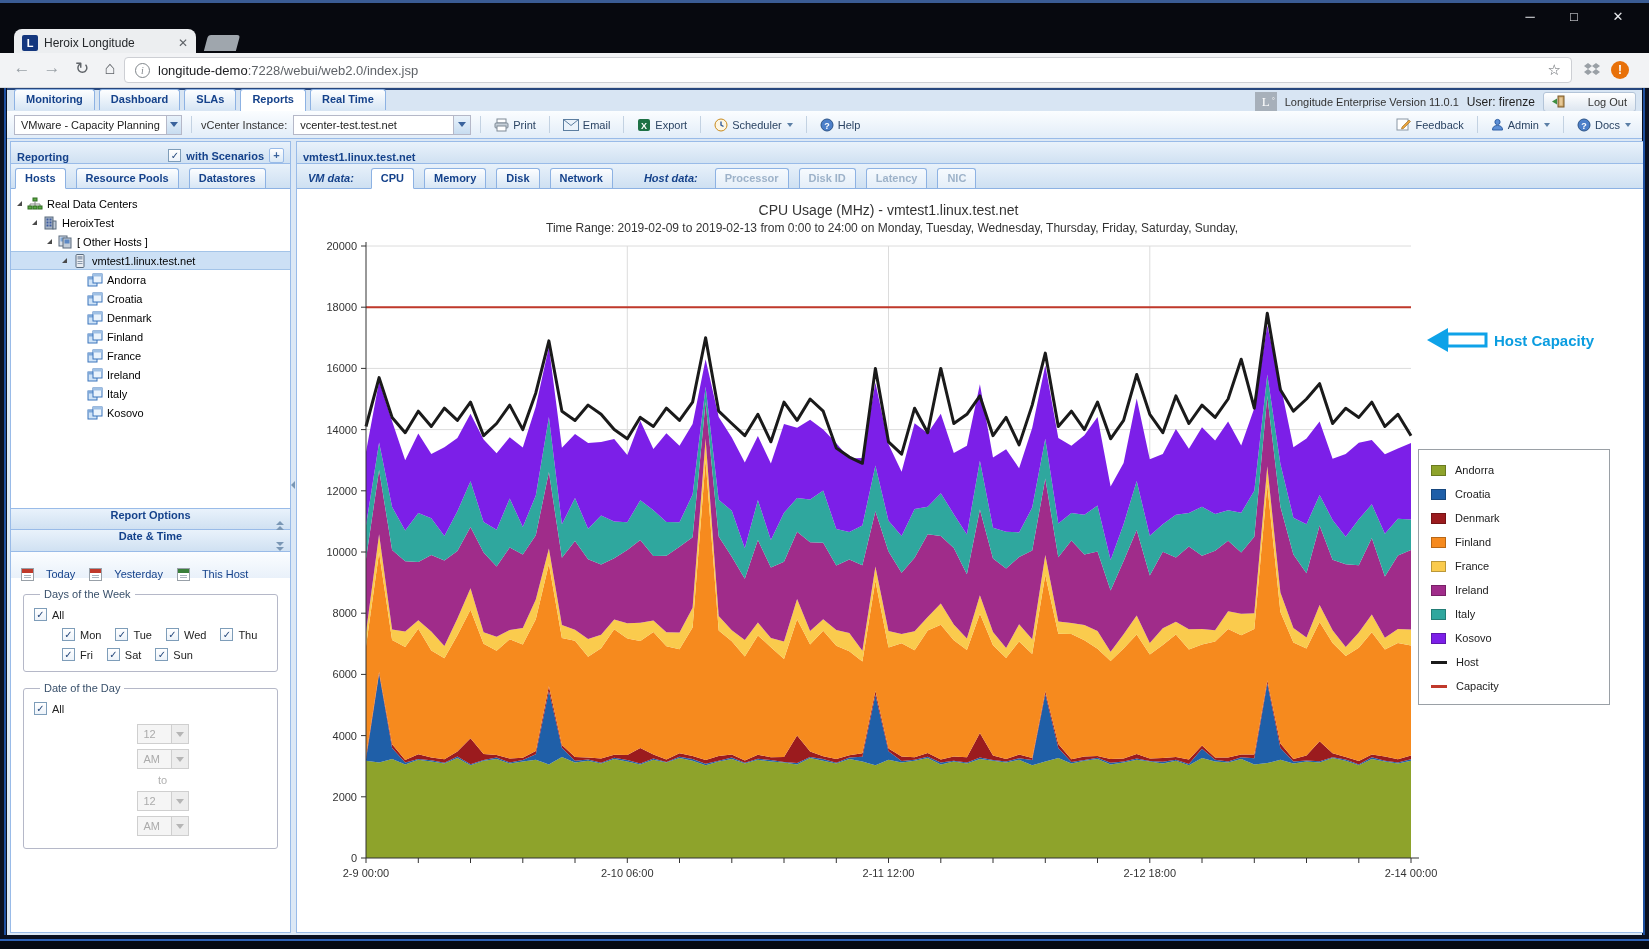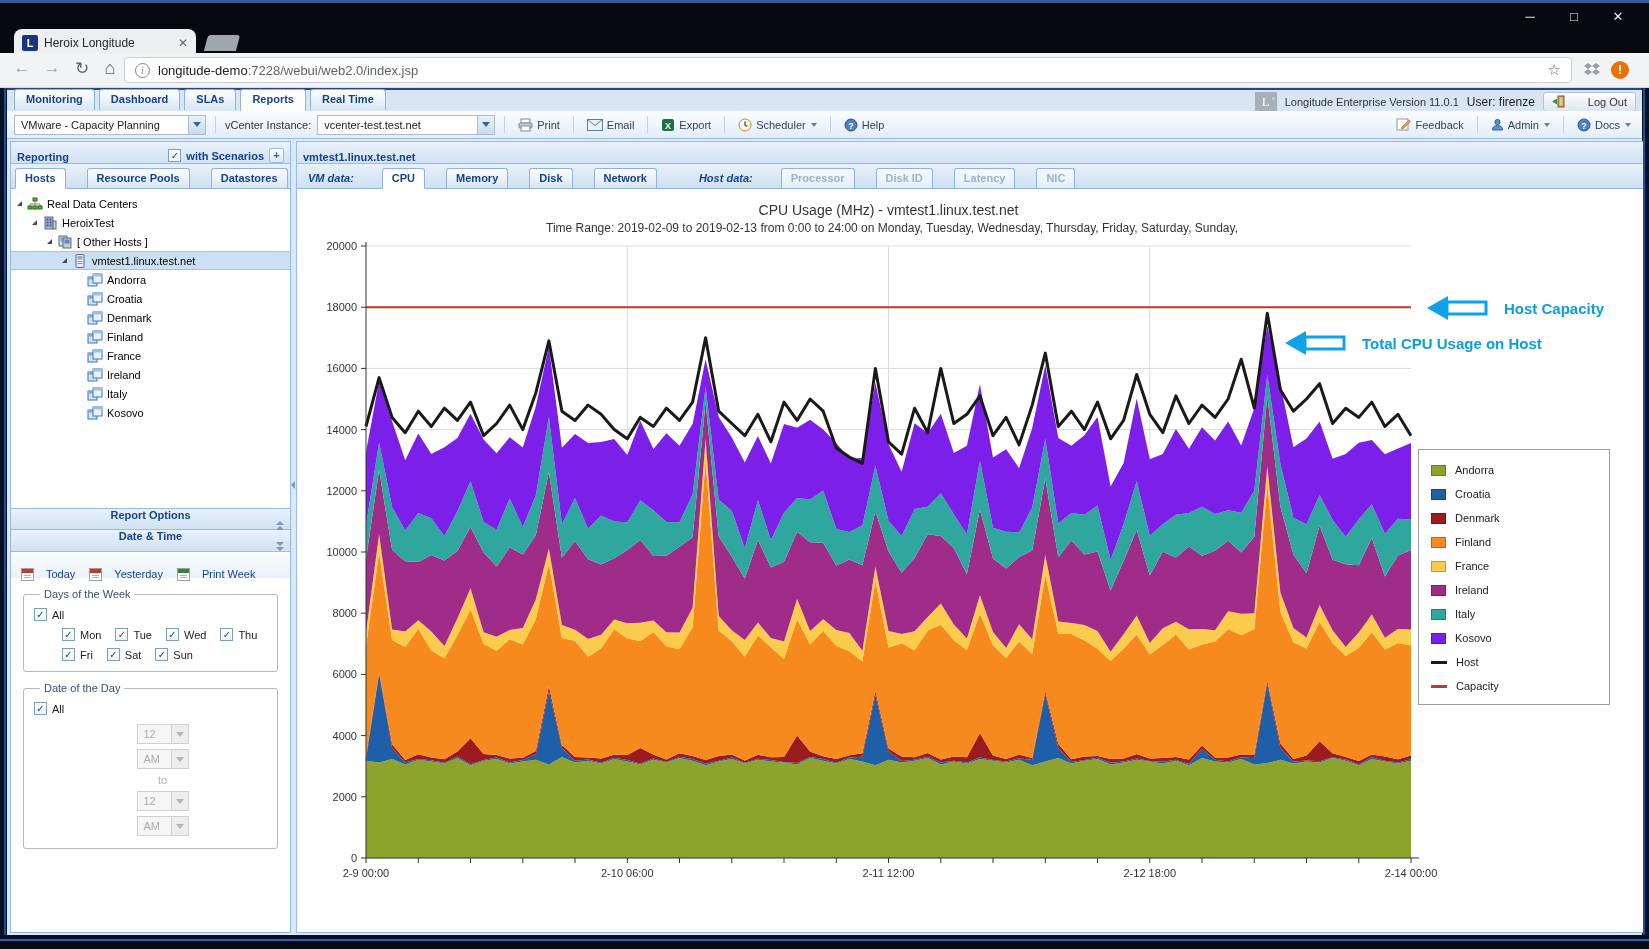--- a/index.html
+++ b/index.html
@@ -49,21 +49,21 @@
   .tbsep { width:1px; height:17px; background:#C3D2E2; margin:0 3px; }
   .tbbtn { display:flex; align-items:center; gap:4px; font-size:11px; color:#2B4463; padding:2px 4px; border-radius:2px; }
   .tbbtn .cdown { width:0; height:0; border-left:3px solid transparent; border-right:3px solid transparent; border-top:4px solid #5B7FA6; margin-left:1px; }
   .tblabel { font-size:11px; color:#333; }
   .spacer { flex:1; }
 
   
   .content { position:absolute; left:7px; top:139px; width:1635px; height:796px; background:#DCE8F5; }
   .panel { position:absolute; background:#FFF; border:1px solid #99BBE8; }
   .phead { height:22px; background:linear-gradient(#E9F2FB,#D0E1F2); border-bottom:1px solid #99BBE8; display:flex; align-items:flex-end; padding:0 6px; font-size:11px; font-weight:bold; color:#15428B; }
-  .tabstrip { height:25px; background:linear-gradient(#E8F1FA,#CEE0F2); border-bottom:1px solid #8DB2E3; display:flex; align-items:flex-end; padding:0 4px; gap:21px; }
+  .tabstrip { height:25px; background:linear-gradient(#E8F1FA,#CEE0F2); border-bottom:1px solid #8DB2E3; display:flex; align-items:flex-end; padding:0 4px; gap:10px; }
   .tabstrip .xtab { height:20px; padding:3px 9px 0; }
   .tabstrip .xtab.active { height:21px; margin-bottom:-1px; border-bottom:1px solid #FFF; }
   .itlabel { font-size:11px; font-weight:bold; font-style:italic; color:#15428B; padding:0 7px 4px; white-space:nowrap; }
 
   
   #sidebar { left:3px; top:2px; width:281px; height:792px; }
   .ph-tools { margin-left:auto; display:flex; align-items:center; gap:5px; }
   .cb { width:13px; height:13px; border:1px solid #7E9DB9; background:linear-gradient(#FFF,#EDF3FA); display:inline-flex; align-items:center; justify-content:center; font-size:10px; font-weight:bold; color:#24477A; line-height:1; }
   .plusbox { width:15px; height:15px; border:1px solid #99BBE8; background:linear-gradient(#FFF,#D9E8F6); color:#39629C; font-size:11px; font-weight:bold; text-align:center; line-height:13px; border-radius:2px; }
   #tree { height:319px; overflow:hidden; padding-top:5px; }
@@ -101,21 +101,21 @@
 
   
   #chartpanel { left:289px; top:2px; width:1348px; height:792px; }
   #chartsvg { position:absolute; left:0; top:0; pointer-events:none; }
   .ctitle { position:absolute; left:69px; width:1045px; top:60px; text-align:center; font-size:14px; color:#333; }
   .csub { position:absolute; left:20px; width:1150px; top:79px; text-align:center; font-size:12px; color:#333; }
   .legend { position:absolute; left:1121px; top:307px; width:192px; background:#FFF; border:1px solid #9AA0A6; padding:8px 0 6px; }
   .lrow { display:flex; align-items:center; gap:9px; height:24px; padding:0 12px; font-size:11px; color:#222; }
   .lswatch { width:15px; height:11px; flex:none; }
   .lline { width:16px; height:3px; flex:none; }
-  .anno { position:absolute; display:flex; align-items:center; gap:16px; }
+  .anno { position:absolute; display:flex; align-items:center; gap:6px;margin-top:32px; }
   .annotext { font-size:15px; font-weight:bold; color:#0B9DE0; white-space:nowrap; }
 
   .bottombar { position:absolute; left:0; top:935px; width:1649px; height:14px; background:linear-gradient(#0A1020 0 4px,#2E62B8 4px 6px,#060A14 6px 100%); }
   .sideaccent { position:absolute; top:88px; width:2px; height:847px; background:#1D4FA0; }
 </style>
 </head>
 <body>
 
 <div class="screen">
 
@@ -168,21 +168,21 @@
             <rect x="6" y="1" width="6" height="11" fill="#C8A165" stroke="#7A5A2B"></rect>
             <rect x="7.5" y="2.5" width="3" height="8" fill="#E6C896"></rect>
             <path d="M0 6.5 L5 3.5 L5 9.5 Z" fill="#3E8E41"></path>
           </svg>
         <span>Log Out</span>
       </span>
     </div>
   </div>
 
   <div class="apptoolbar">
-    <div class="xsel" style="width:192px;">
+    <div class="xsel" style="width:168px;">
       <span class="val">VMware - Capacity Planning</span>
         <span class="caret">
           <i></i>
         </span>
     </div>
     <div class="tbsep"></div>
     <span class="tblabel">vCenter Instance:</span>
     <div class="xsel" style="width:178px;">
       <span class="val">vcenter-test.test.net</span>
         <span class="caret">
@@ -424,21 +424,21 @@
           <span class="quickbtn">
             <span class="calico"></span>
             <span>Today</span>
           </span>
           <span class="quickbtn">
             <span class="calico"></span>
             <span>Yesterday</span>
           </span>
           <span class="quickbtn">
             <span class="calico grid"></span>
-            <span>Print Week</span>
+            <span>This Host</span>
           </span>
         </div>
 
 
       <fieldset class="fset">
         <legend>Days of the Week</legend>
         <div class="cbrow">
           <span class="cb">✓</span>
           <span>All</span>
         </div>
@@ -613,27 +613,20 @@
       <div class="ctitle">CPU Usage (MHz) - vmtest1.linux.test.net</div>
       <div class="csub">Time Range: 2019-02-09 to 2019-02-13 from 0:00 to 24:00 on Monday, Tuesday, Wednesday, Thursday, Friday, Saturday, Sunday,</div>
 
       <div class="anno" style="left:1129px; top:153px;">
         <svg width="62" height="26" viewBox="0 0 62 26">
           <path d="M1 13 L22 1 L22 25 Z" fill="#0EA2E8"></path>
           <rect x="21" y="7" width="39" height="12" fill="#FFF" stroke="#0EA2E8" stroke-width="3"></rect>
         </svg>
         <span class="annotext">Host Capacity</span>
       </div>
-      <div class="anno" style="left:987px; top:188px;">
-        <svg width="62" height="26" viewBox="0 0 62 26">
-          <path d="M1 13 L22 1 L22 25 Z" fill="#0EA2E8"></path>
-          <rect x="21" y="7" width="39" height="12" fill="#FFF" stroke="#0EA2E8" stroke-width="3"></rect>
-        </svg>
-        <span class="annotext">Total CPU Usage on Host</span>
-      </div>
 
       <div class="legend" id="legend">
           <div class="lrow">
             <span class="lswatch" style="background: rgb(142, 163, 43); border: 1px solid rgba(0, 0, 0, 0.25);"></span>
             <span>Andorra</span>
           </div>
           <div class="lrow">
             <span class="lswatch" style="background: rgb(31, 95, 168); border: 1px solid rgba(0, 0, 0, 0.25);"></span>
             <span>Croatia</span>
           </div>

